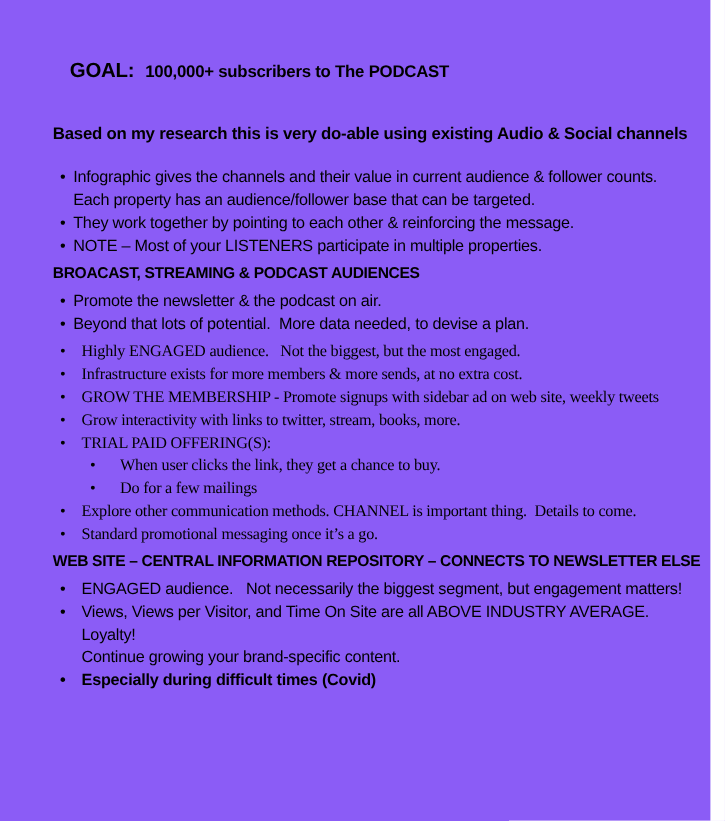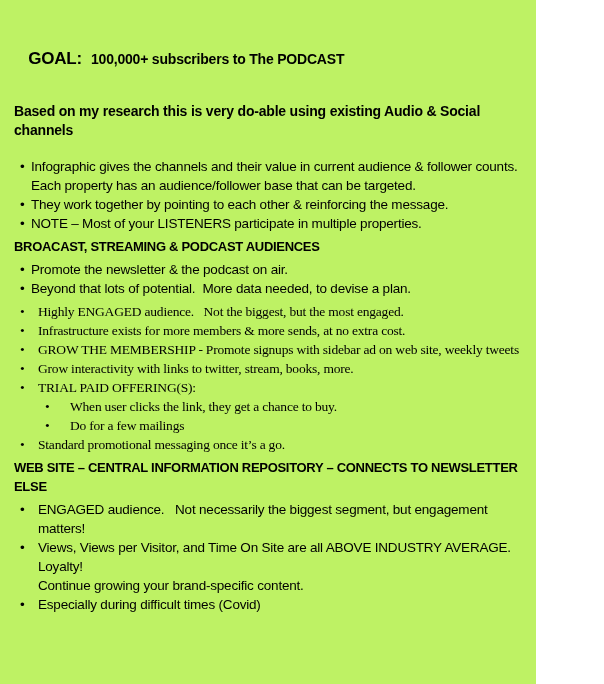--- a/index.html
+++ b/index.html
@@ -2,25 +2,25 @@
 <html><head>
 <meta charset="utf-8">
 <style>
   html, body {
     margin: 0;
     padding: 0;
     background: #ffffff;
   }
   .page {
     position: relative;
-    width: 536px;
+    width: 592px;
     height: 684px;
     box-sizing: border-box;
-    padding: 30px 2px 0 14px;
-    background: #bef264;
+    padding: 30px 2px 0 44px;
+    background: #8b5cf6;
     color: #000000;
     font-family: "Liberation Sans", "DejaVu Sans", sans-serif;
     font-size: 13.5px;
     line-height: 19px;
     letter-spacing: -0.2px;
     overflow: hidden;
   }
   .goal-line {
     margin: 0 0 14px 0;
     white-space: pre-wrap;
@@ -81,21 +81,21 @@
     position: absolute;
     left: 27px;
     top: 0;
   }
   .mb-overview { margin-bottom: 22px; }
   .mb-h-broadcast { margin-bottom: 22px; }
   .mb-broadcast { margin-bottom: 14px; }
   .mb-h-newsletter { margin-bottom: 18px; }
   .mb-newsletter { margin-bottom: 38px; font-family: Liberation Serif, serif; }
   .mb-h-website { margin-bottom: 14px; }
-  li.bold { font-weight: 400; }
+  li.bold { font-weight: 700; }
 </style>
 </head>
 <body>
 
 <div class="page">
 
   <p class="goal-line">
     <span class="goal-label">GOAL:</span><span class="goal-text">100,000+ subscribers to The PODCAST</span>
   </p>
 
@@ -119,20 +119,21 @@
   <ul class="bullets wide mb-newsletter">
     <li>Highly ENGAGED audience.   Not the biggest, but the most engaged.</li>
     <li>Infrastructure exists for more members &amp; more sends, at no extra cost.</li>
     <li>GROW THE MEMBERSHIP - Promote signups with sidebar ad on web site, weekly tweets</li>
     <li>Grow interactivity with links to twitter, stream, books, more.</li>
     <li>TRIAL PAID OFFERING(S):</li>
     <ul class="sub">
       <li>When user clicks the link, they get a chance to buy.</li>
       <li>Do for a few mailings</li>
     </ul>
+    <li>Explore other communication methods. CHANNEL is important thing.  Details to come.</li>
     <li>Standard promotional messaging once it’s a go.</li>
   </ul>
 
   <h2 class="doc-heading mb-h-website">WEB SITE – CENTRAL INFORMATION REPOSITORY – CONNECTS TO NEWSLETTER ELSE</h2>
 
   <ul class="bullets wide">
     <li>ENGAGED audience.   Not necessarily the biggest segment, but engagement matters!</li>
     <li>Views, Views per Visitor, and Time On Site are all ABOVE INDUSTRY AVERAGE.  Loyalty!
 Continue growing your brand-specific content.</li>
     <li class="bold">Especially during difficult times (Covid)</li>

